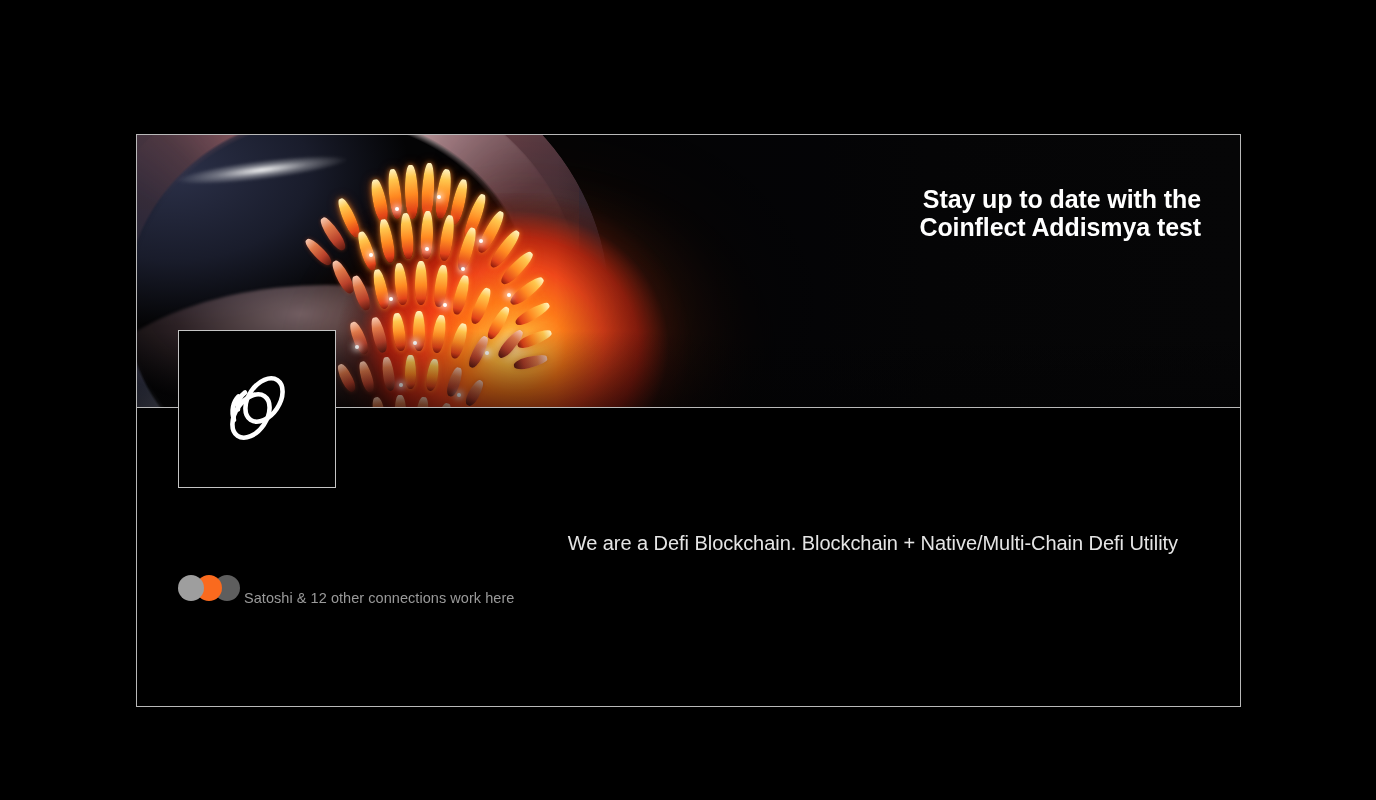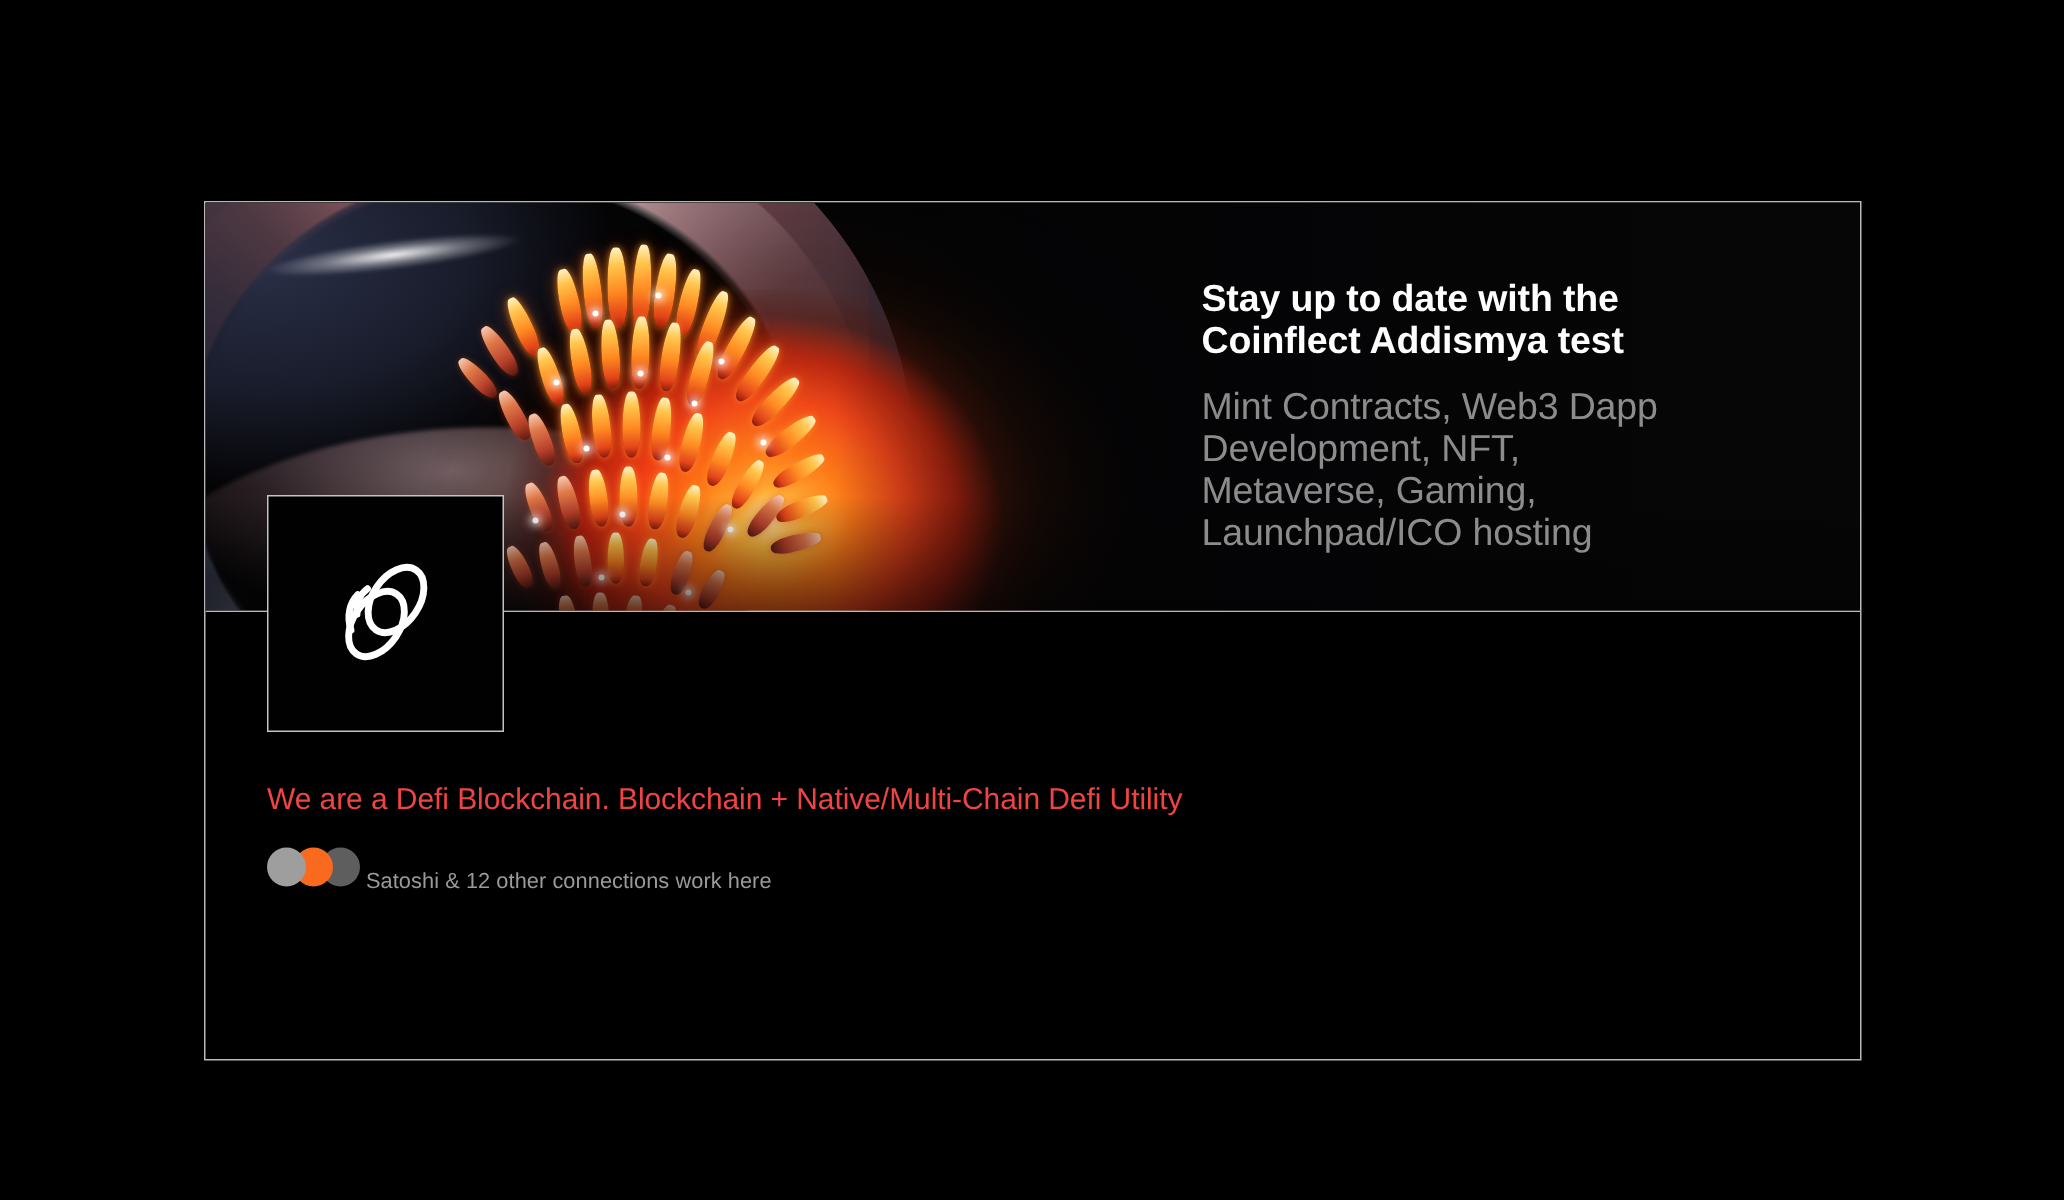--- a/index.html
+++ b/index.html
@@ -11,20 +11,21 @@
   }
 
   
   .company-card{
     position:absolute;
     left:136px; top:134px;
     width:1105px; height:573px;
     border:1px solid #b9b9b9;
     background:#000;
     overflow:hidden;
+    text-align:right;
   }
 
   
   .banner{
     position:absolute;
     left:0; top:0;
     width:1103px; height:273px;
     border-bottom:1px solid #b9b9b9;
     background:#050505;
     overflow:hidden;
@@ -189,22 +190,22 @@
     width:1000px;
   }
   .org-name{
     color:#ffffff;
     font-size:38px;
     line-height:44px;
     font-weight:normal;
     letter-spacing:-.3px;
   }
   .tagline{
-    margin-top:14px;
-    color:#ef4444;
+    margin-top:24px;
+    color:#e5e5e5;
     font-size:20px;
     line-height:24px;
     font-weight:normal;
     letter-spacing:-.05px;
   }
   .meta{
     margin-top:13px;
     color:#8a8a8a;
     font-size:14.5px;
     line-height:18px;
@@ -325,24 +326,20 @@
           <div class="glint" style="left: 320px; top: 258px;"></div>
         </div>
 
       <div class="banner-fade"></div>
       <div class="banner-fade-v"></div>
     </div>
 
     <div class="banner-copy">
       <div class="banner-headline">Stay up to date with the
 Coinflect Addismya test</div>
-      <div class="banner-sub">Mint Contracts, Web3 Dapp
-Development, NFT,
-Metaverse, Gaming,
-Launchpad/ICO hosting</div>
     </div>
   </div>
 
   <div class="logo-tile">
     <span>
       <svg width="86" height="86" viewBox="0 0 86 86" fill="none" stroke="#ffffff" stroke-width="4.6" stroke-linecap="round">
 
         <ellipse cx="50" cy="34" rx="15.5" ry="24" transform="rotate(34 50 34)"></ellipse>
 
         <ellipse cx="37" cy="50" rx="15.5" ry="24" transform="rotate(34 37 50)"></ellipse>

